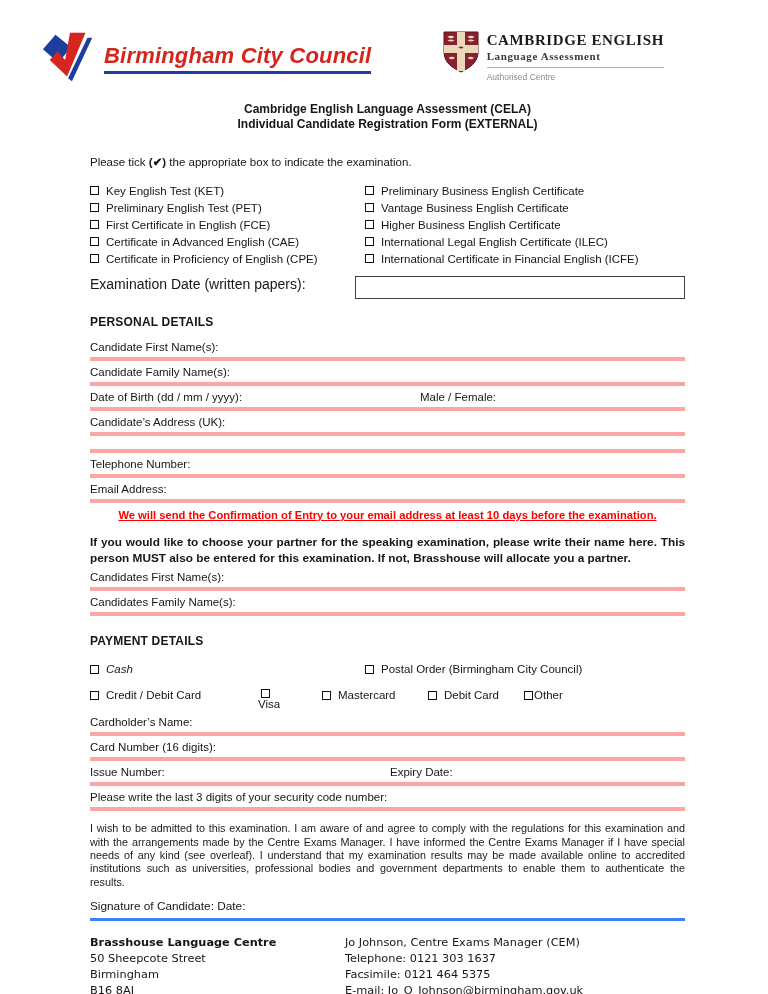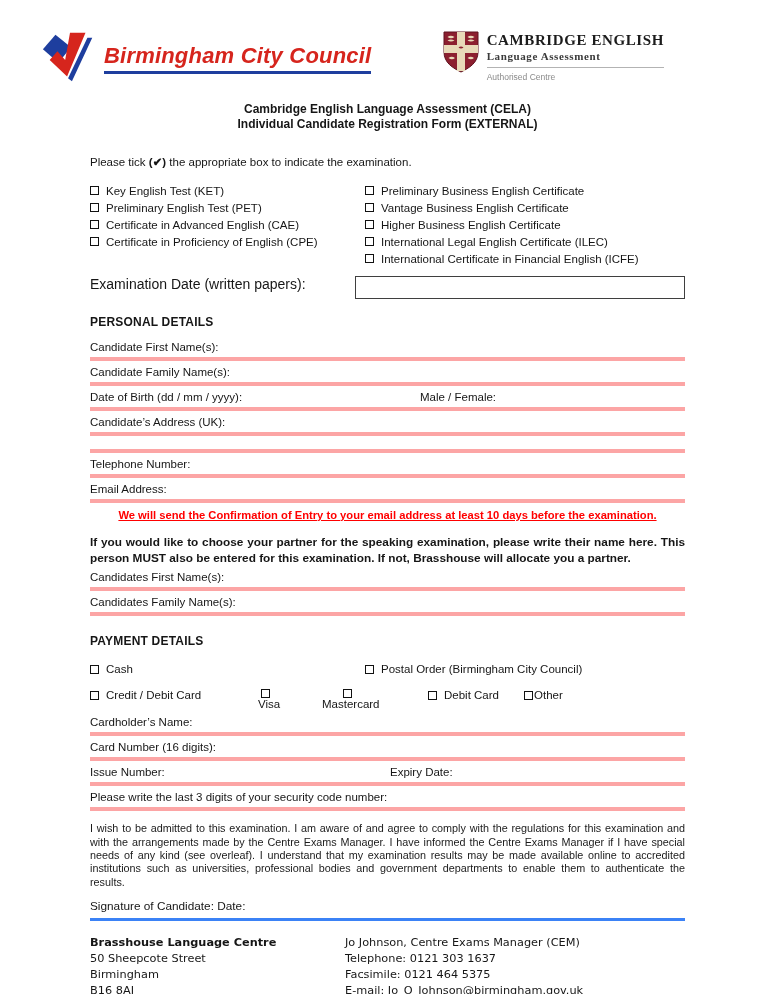--- a/index.html
+++ b/index.html
@@ -112,20 +112,24 @@
         <div class="opt">
             <span class="cb"></span>
             <span>Key English Test (KET)</span>
           </div>
         <div class="opt">
             <span class="cb"></span>
             <span>Preliminary English Test (PET)</span>
           </div>
         <div class="opt">
             <span class="cb"></span>
+            <span>First Certificate in English (FCE)</span>
+          </div>
+        <div class="opt">
+            <span class="cb"></span>
             <span>Certificate in Advanced English (CAE)</span>
           </div>
         <div class="opt">
             <span class="cb"></span>
             <span>Certificate in Proficiency of English (CPE)</span>
           </div>
       </div>
       <div class="examcol-r">
         <div class="opt">
             <span class="cb"></span>
@@ -174,39 +178,39 @@
 
     <div class="bold-note">If you would like to choose your partner for the speaking examination, please write their name here.  This person MUST also be entered for this examination. If not, Brasshouse will allocate you a partner.</div>
     <div>
       <div class="frow"><span>Candidates First Name(s):</span></div>
       <div class="frow"><span>Candidates Family Name(s):</span></div>
     </div>
 
     <div class="secthead" style="margin-top:18px;">PAYMENT DETAILS</div>
 
     <div class="payrow" style="margin-top:15px;">
-      <span class="pitem" style="left:0;">
+      <span class="pitem" style="left:0;font-style:italic;">
           <span class="cb"></span>
           <span>Cash</span>
         </span>
       <span class="pitem" style="left:275px;">
           <span class="cb"></span>
           <span>Postal Order (Birmingham City Council)</span>
         </span>
     </div>
     <div class="payrow">
       <span class="pitem" style="left:0;">
           <span class="cb"></span>
           <span>Credit / Debit Card</span>
         </span>
       <span class="pitem" style="left:168px;flex-direction:column;">
           <span class="cb"></span>
           <span>Visa</span>
         </span>
-      <span class="pitem" style="left:232px;flex-direction:column;">
+      <span class="pitem" style="left:232px;">
           <span class="cb"></span>
           <span>Mastercard</span>
         </span>
       <span class="pitem" style="left:338px;">
           <span class="cb"></span>
           <span>Debit Card</span>
         </span>
       <span class="pitem" style="left:434px;">
           <span class="cb tight"></span>
           <span>Other</span>

